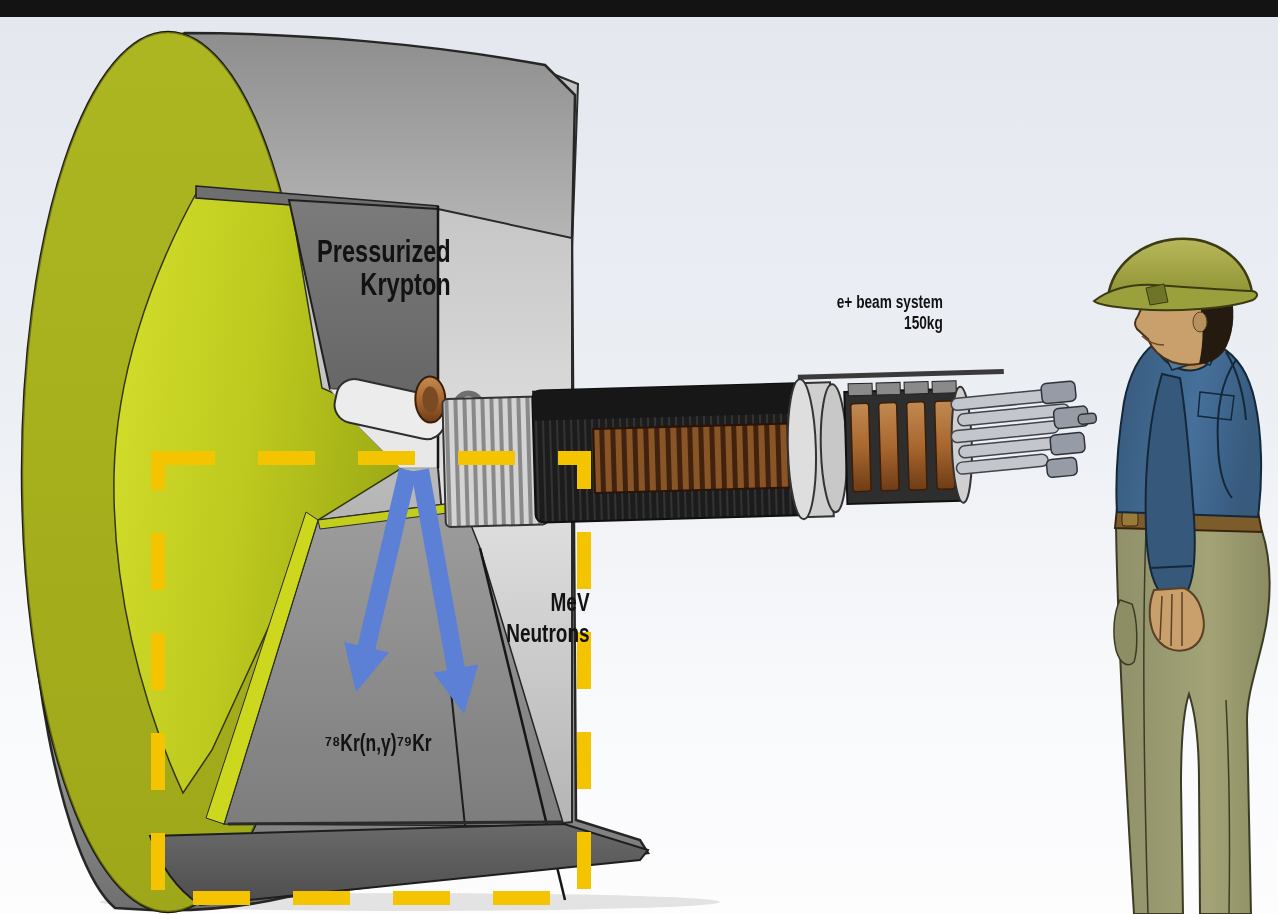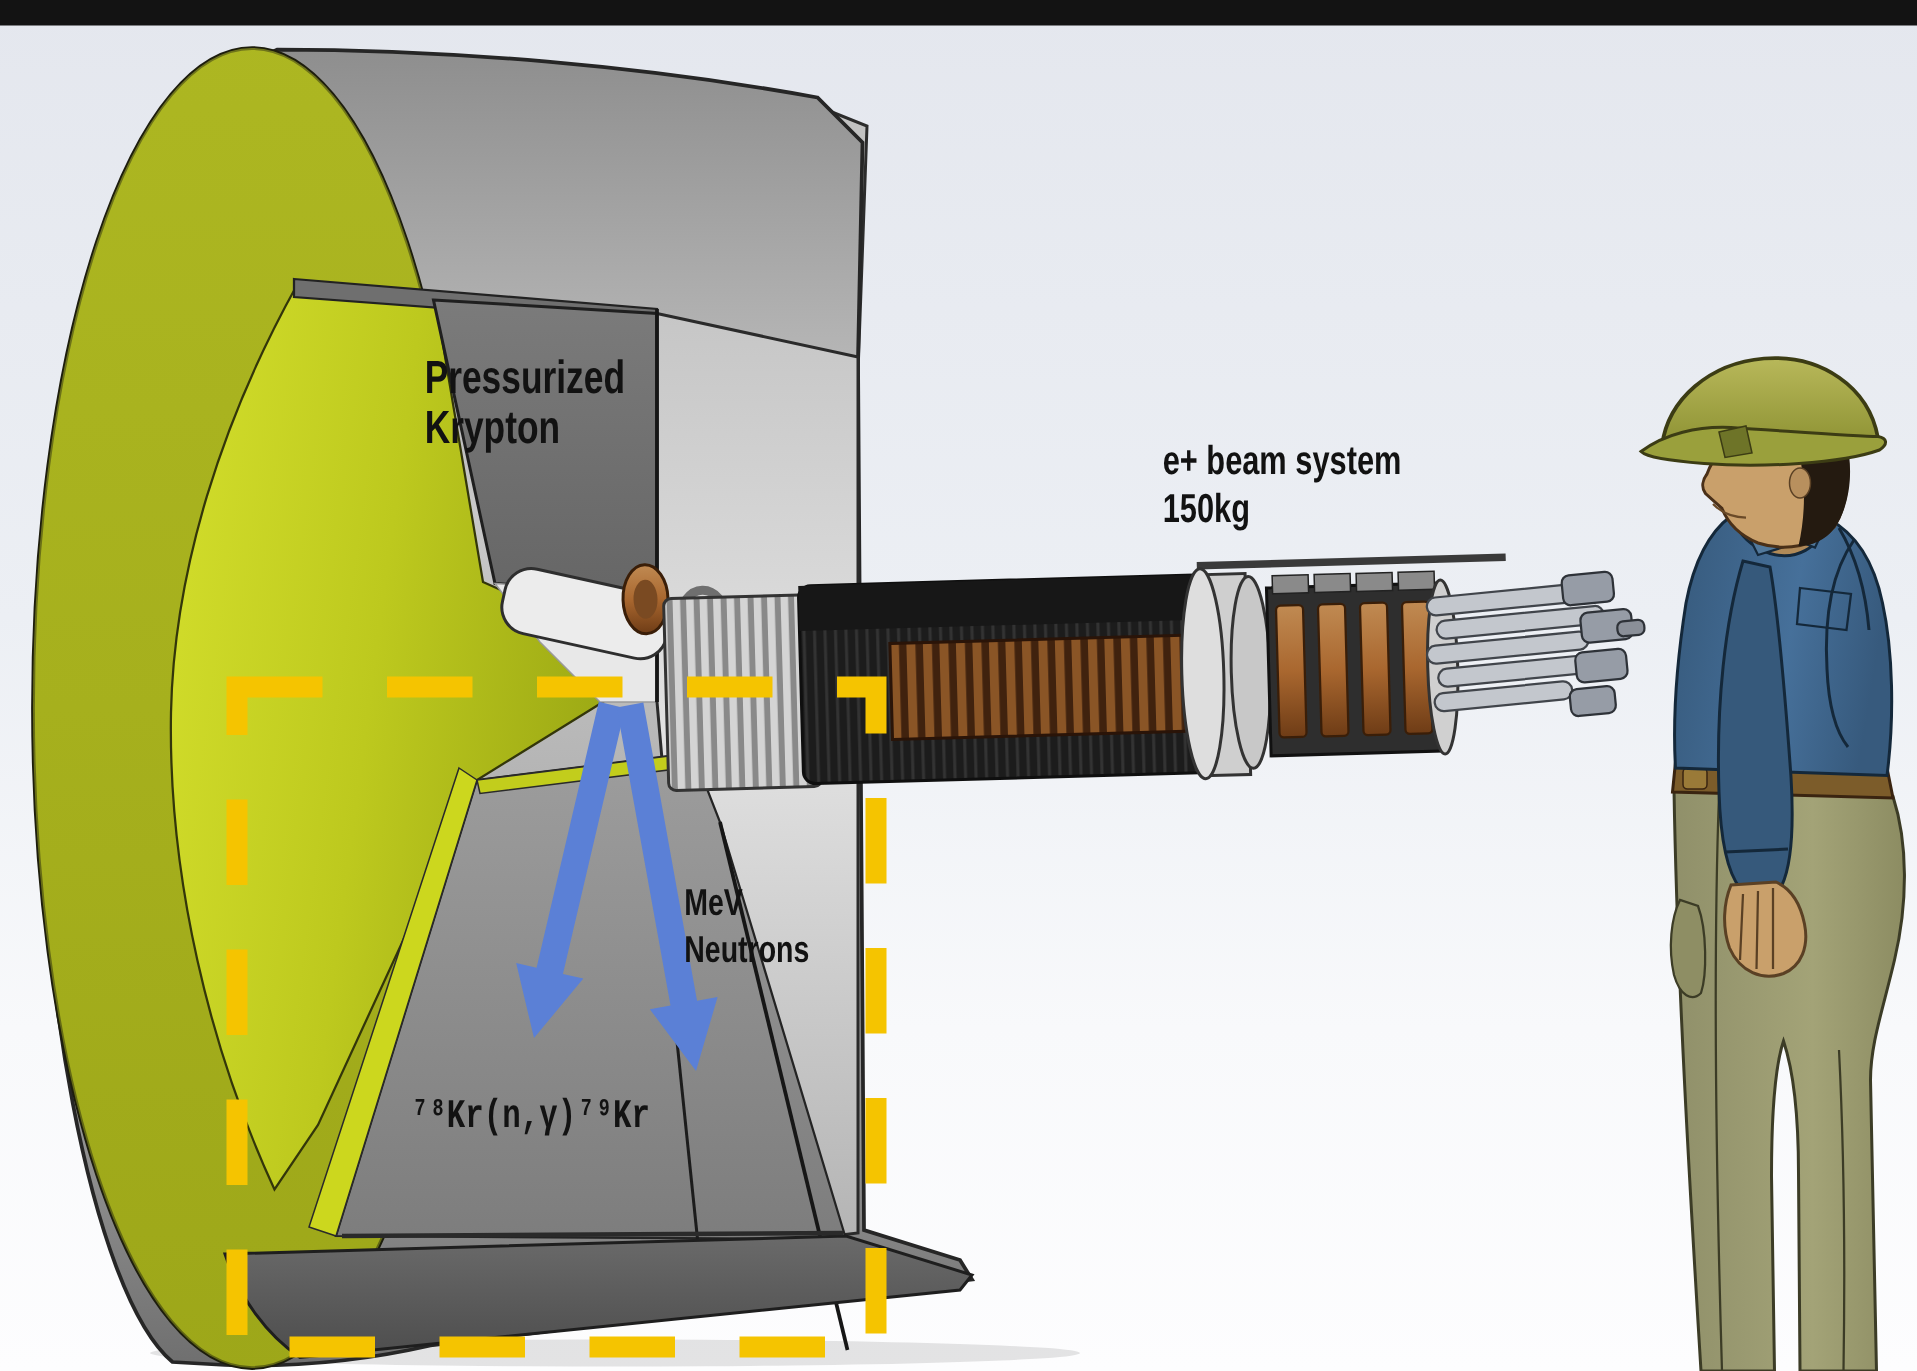--- a/index.html
+++ b/index.html
@@ -3,29 +3,29 @@
 <meta charset="utf-8">
 <style>
   html,body { margin:0; padding:0; background:#ffffff; }
   #stage {
     position:relative; width:1278px; height:914px; overflow:hidden;
     font-family:"Liberation Sans", sans-serif;
     background:linear-gradient(180deg,#e4e7ee 0%, #eceff4 45%, #f8f9fb 75%, #fdfdfe 100%);
   }
   #scene-svg { position:absolute; left:0; top:0; }
   .cad-label {
-    position:absolute; text-align:left; color:#121212;
+    position:absolute; text-align:right; color:#121212;
     font-weight:700; line-height:1.06; white-space:nowrap;
   }
   .cad-label .cond { display:inline-block; transform:scaleX(0.76); transform-origin:center top; }
   .lbl-pressurized { left:262px; top:236px; width:210px; font-size:31px; }
-  .lbl-beam        { left:750px; top:292px; width:210px; font-size:27px; line-height:1.18; }
+  .lbl-beam        { left:750px; top:292px; width:210px; font-size:18px; line-height:1.18; }
   .lbl-mev         { left:443px; top:563px; width:160px; font-size:25px; line-height:1.25;margin-top:24px; }
-  .lbl-kr          { left:248px; top:731px; width:200px; font-size:27px;
-                     font-family:Liberation Mono, monospace; }
+  .lbl-kr          { left:248px; top:731px; width:200px; font-size:23px;
+                     font-family:Liberation Sans, sans-serif; }
 </style>
 </head>
 <body>
 
 <div id="stage">
 
 <svg id="scene-svg" width="1278" height="914" viewBox="0 0 1278 914">
   <defs>
     <linearGradient id="shellGrad" x1="0" y1="0" x2="0" y2="1">
       <stop offset="0" stop-color="#8e8e8e"></stop>

